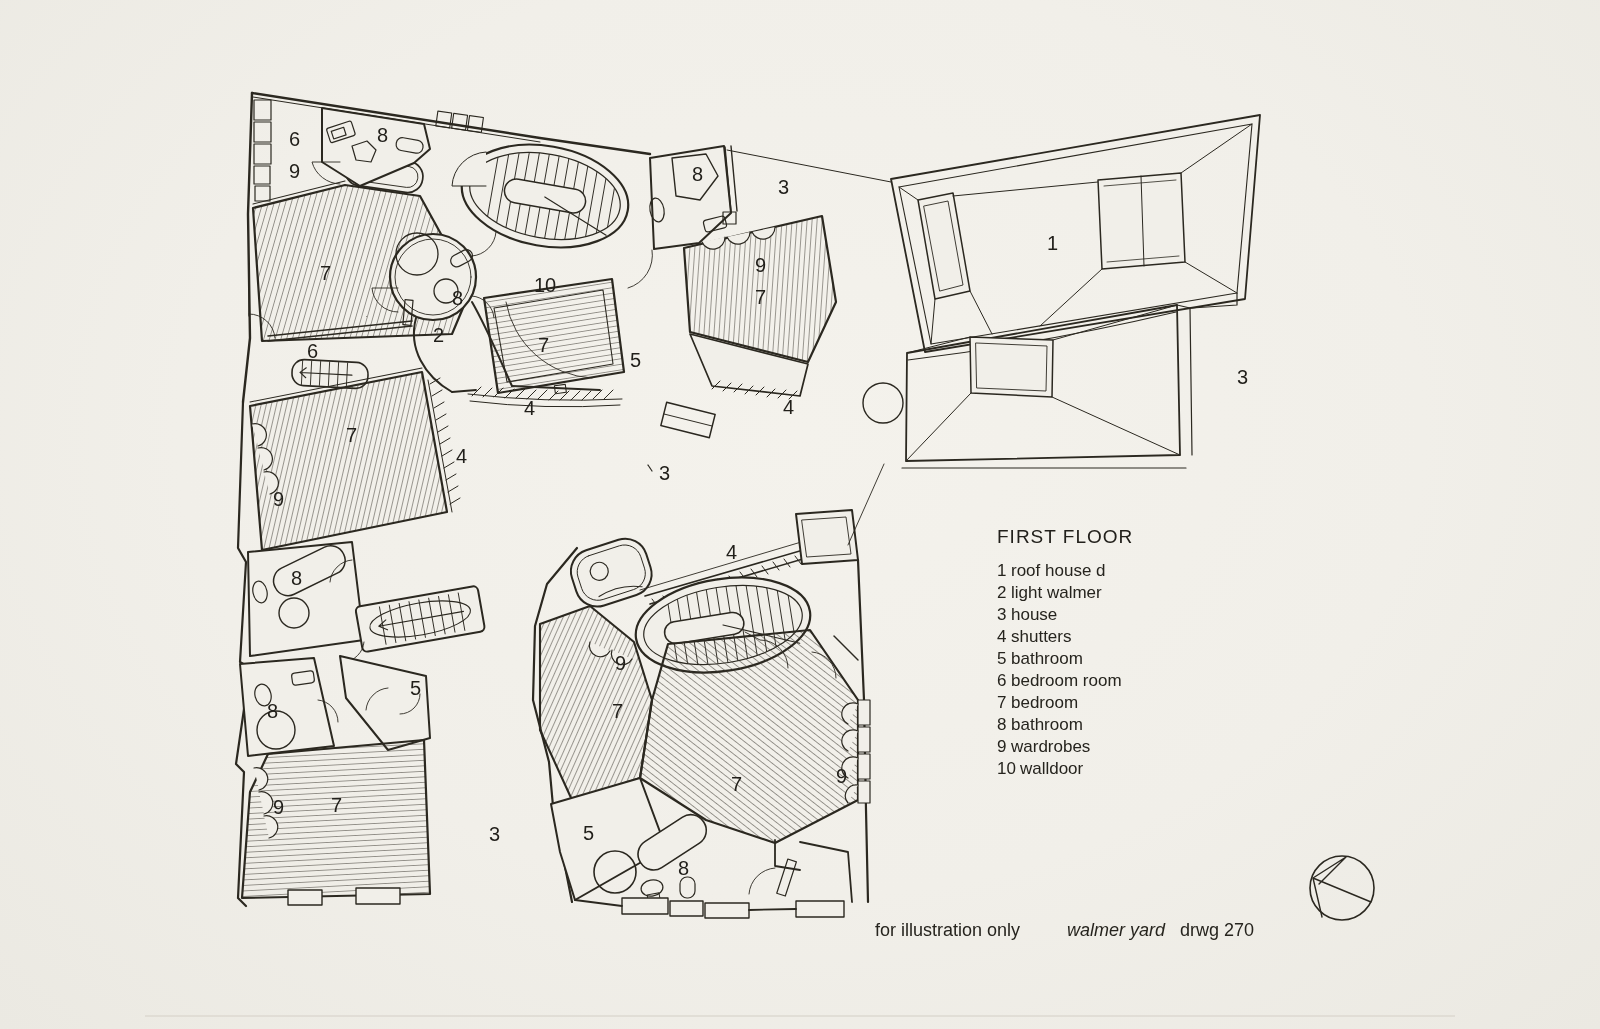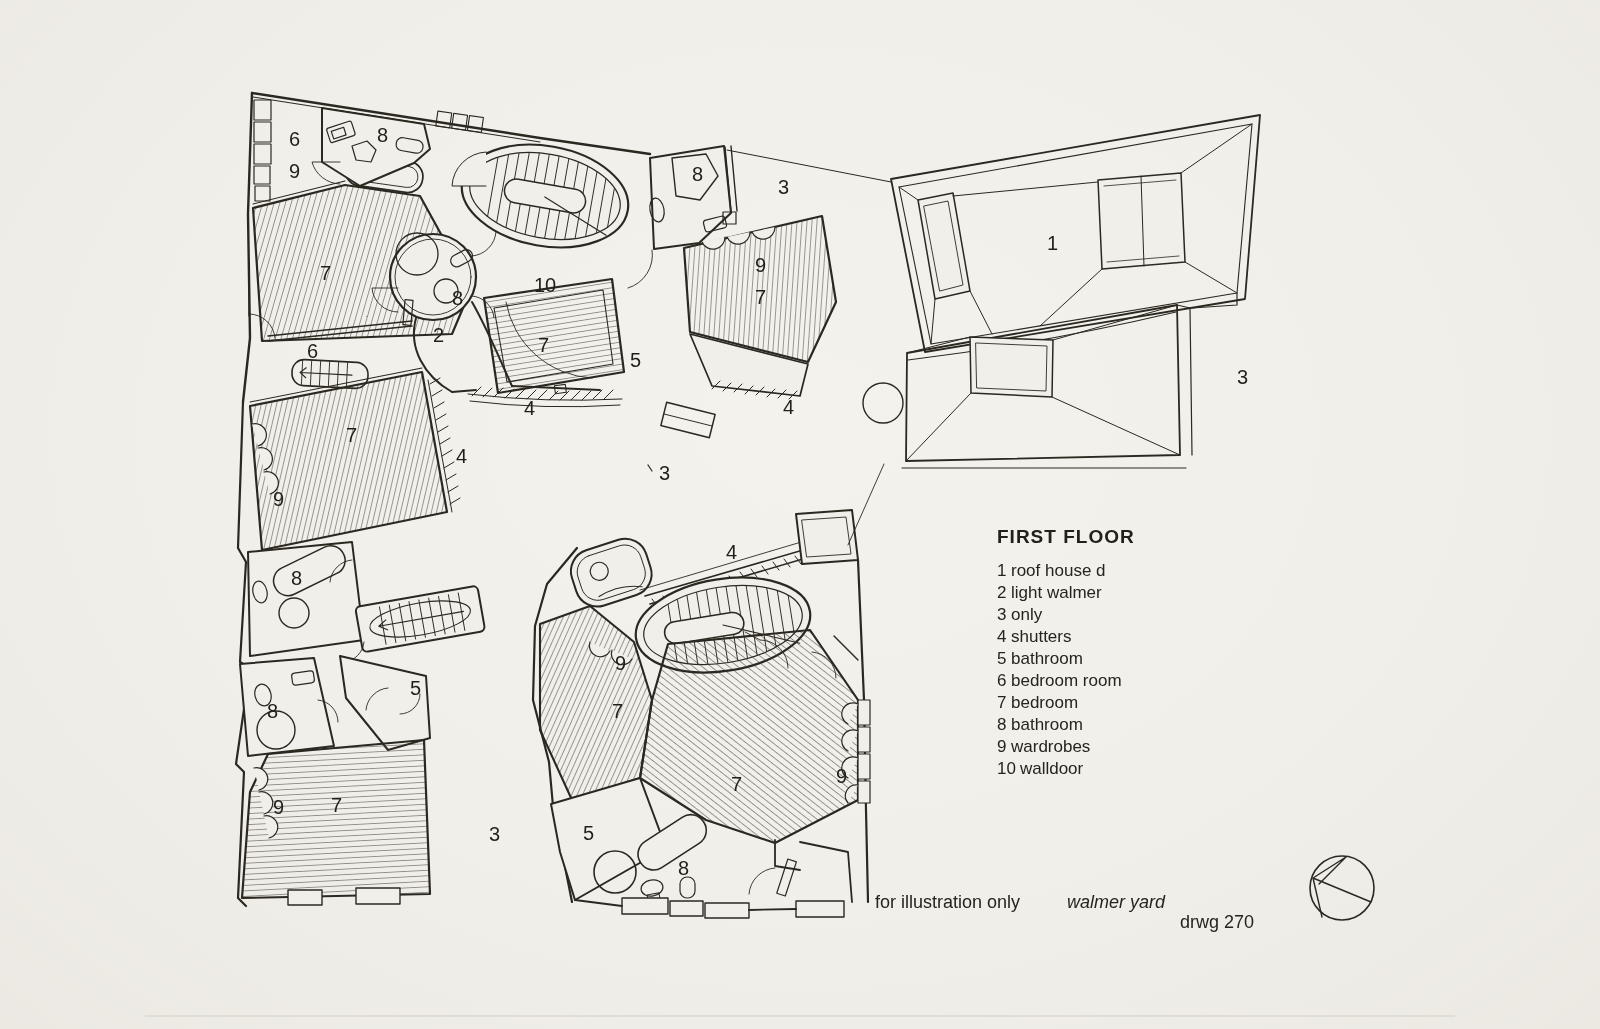--- a/index.html
+++ b/index.html
@@ -1,29 +1,29 @@
 <!DOCTYPE html>
 <html><head>
 <meta charset="utf-8">
 <style>
   html,body{margin:0;padding:0;background:#e6e4de;}
   .stage{position:relative;width:1600px;height:1029px;overflow:hidden;
          background:radial-gradient(ellipse at 50% 42%, #f4f2ec 0%, #f1efe9 55%, #ebe9e2 100%);
          font-family:"Liberation Sans", sans-serif;color:#24221c;}
   .stage svg{position:absolute;left:0;top:0;}
   .legend{position:absolute;left:997px;top:526px;}
-  .legend-title{font-size:19px;letter-spacing:1px;font-weight:700;color:#22201b;white-space:nowrap;}
+  .legend-title{font-size:19px;letter-spacing:1px;font-weight:400;color:#22201b;white-space:nowrap;}
   .legend-items{margin-top:13px;}
   .legend-row{display:flex;align-items:baseline;height:22px;font-size:17px;color:#26241e;white-space:nowrap;}
   .legend-row .ln{margin-right:4px;min-width:10px;}
-  .caption{position:absolute;top:892px;left:0;width:1600px;height:24px;font-size:18px;color:#26241e;}
+  .caption{position:absolute;top:920px;left:0;width:1600px;height:24px;font-size:18px;color:#26241e;}
   .caption span{position:absolute;white-space:nowrap;}
   .cap-a{left:875px;}
   .cap-b{left:1067px;font-style:italic;}
-  .cap-c{left:1180px;margin-top:20px;}
+  .cap-c{left:1180px;}
   .room-label{font-family:"Liberation Sans",sans-serif;}
 </style>
 </head>
 <body>
 
 <div class="stage">
 
 <svg width="1600" height="1029" viewBox="0 0 1600 1029">
   <defs>
     <pattern id="hSteep1" width="5.5" height="5.5" patternUnits="userSpaceOnUse" patternTransform="rotate(16)">
@@ -374,21 +374,21 @@
         <div class="legend-row">
           <span class="ln">1</span>
           <span class="ll">roof house d</span>
         </div>
         <div class="legend-row">
           <span class="ln">2</span>
           <span class="ll">light  walmer</span>
         </div>
         <div class="legend-row">
           <span class="ln">3</span>
-          <span class="ll">only</span>
+          <span class="ll">house</span>
         </div>
         <div class="legend-row">
           <span class="ln">4</span>
           <span class="ll">shutters</span>
         </div>
         <div class="legend-row">
           <span class="ln">5</span>
           <span class="ll">bathroom</span>
         </div>
         <div class="legend-row">

